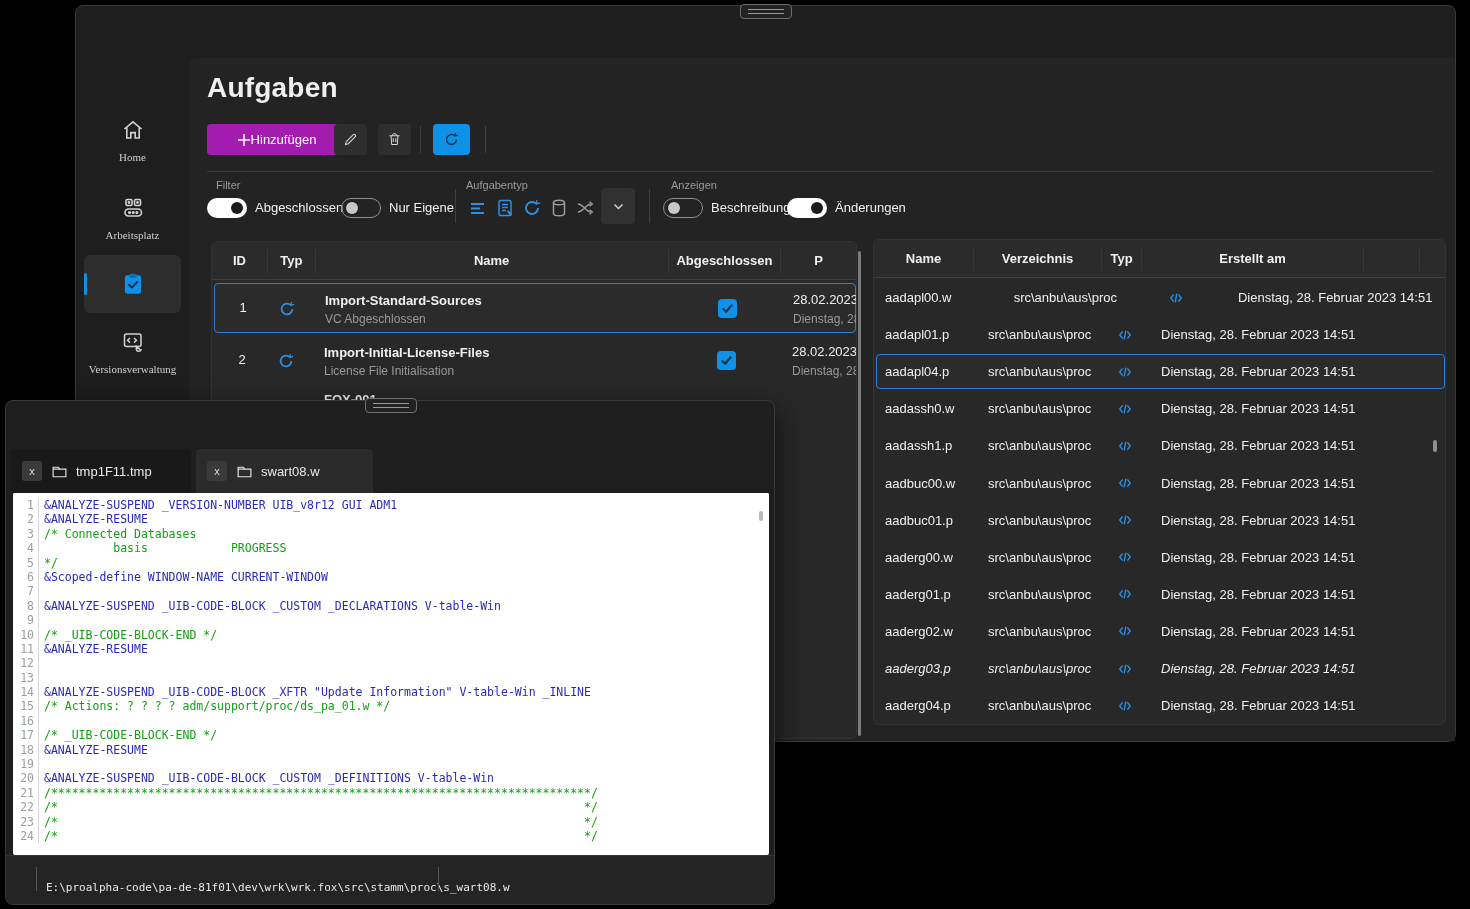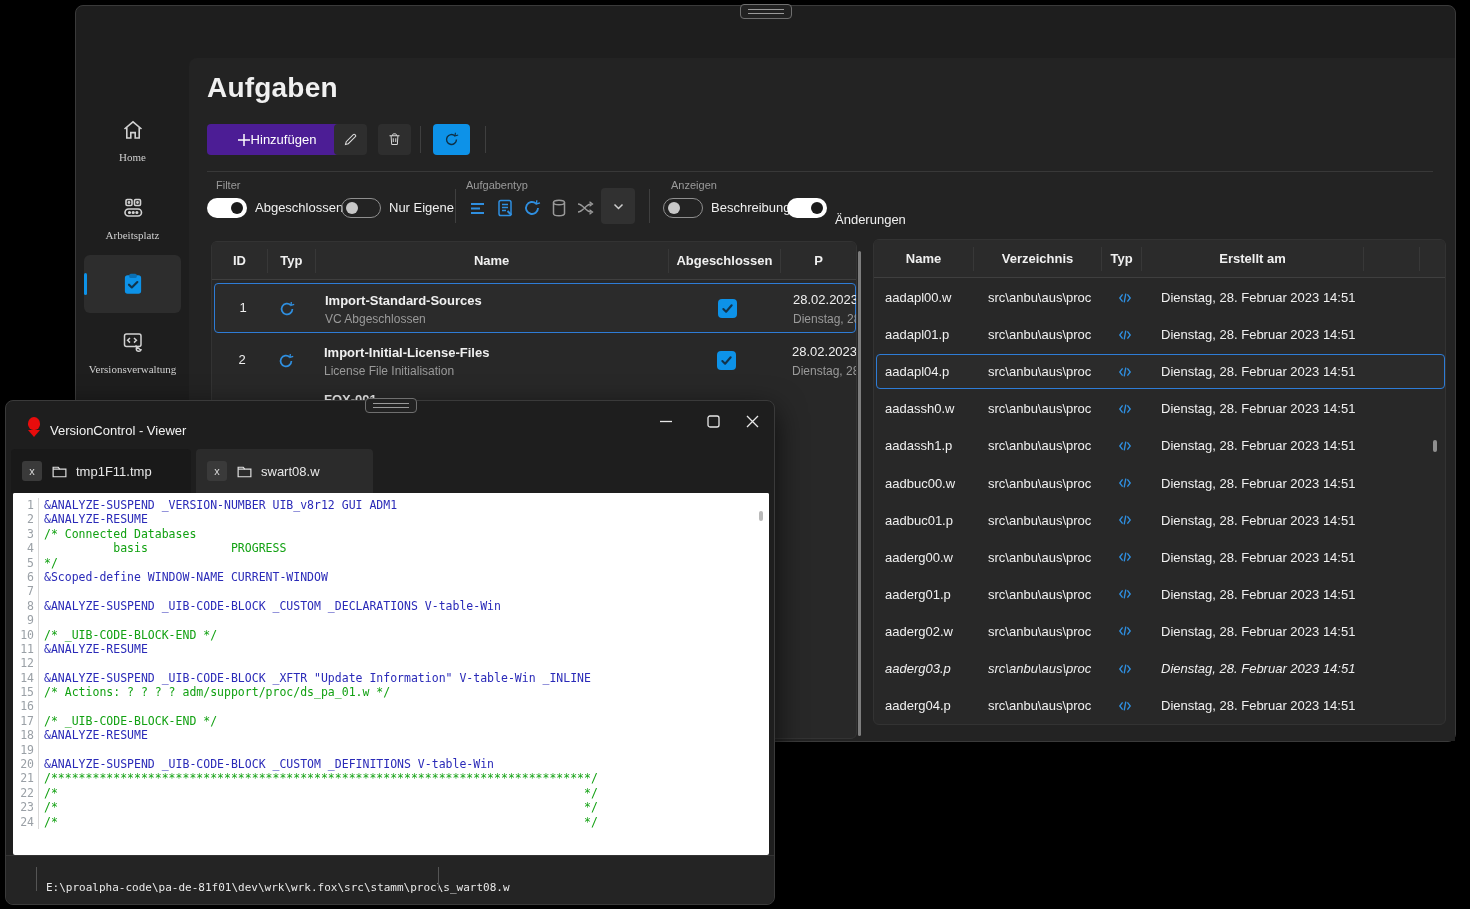--- a/index.html
+++ b/index.html
@@ -29,21 +29,21 @@
   .side-item svg { width:24px; height:24px; }
   .side-label { font-size:11px; margin-top:5px; color:#cfcfcf; }
   #side-sel { position:absolute; left:8px; width:97px; top:197px; height:58px; background:#2d2d2d; border-radius:6px;
     display:flex; align-items:center; justify-content:center; }
   #side-sel-pill { position:absolute; left:8px; top:215px; width:3px; height:22px; background:#0d92e8; border-radius:2px; z-index:2; }
 
   #content { position:absolute; left:113px; top:52px; right:0; bottom:0; background:#232323; border-radius:8px 0 0 0; overflow:hidden; }
   #page-title { position:absolute; left:18px; top:14px; font-size:28px; font-weight:700; letter-spacing:.2px; }
 
   .btn { position:absolute; top:66px; height:31px; border-radius:4px; display:flex; align-items:center; justify-content:center; }
-  #btn-add { left:18px; width:139px; background:#4c1d95; color:#fff; font-size:13px; }
+  #btn-add { left:18px; width:139px; background:#a21caf; color:#fff; font-size:13px; }
   #btn-edit { left:145px; width:33px; background:#2e2e2e; color:#d8d8d8; }
   #btn-del  { left:189px; width:33px; background:#2e2e2e; color:#d8d8d8; }
   #btn-refresh { left:244px; width:37px; background:#0d92e8; color:#0e3046; }
   .vsep { position:absolute; width:1px; background:#3f3f3f; }
 
   #toolbar-divider { position:absolute; left:18px; right:22px; top:113px; height:1px; background:#383838; }
 
   .group-label { position:absolute; top:121px; font-size:11px; color:#9a9a9a; }
   .toggle-row { position:absolute; top:139px; height:22px; display:flex; align-items:center; }
   .toggle { width:40px; height:20px; border-radius:10px; position:relative; }
@@ -270,21 +270,21 @@
         <div class="toggle off">
           <div class="knob"></div>
         </div>
       </div>
     <div class="toggle-label" style="left:522px;">Beschreibung</div>
     <div class="toggle-row" style="left:598px;">
         <div class="toggle on">
           <div class="knob"></div>
         </div>
       </div>
-    <div class="toggle-label" style="left:646px;margin-top:12px;">Änderungen</div>
+    <div class="toggle-label" style="left:646px;">Änderungen</div>
 
     <div class="panel" id="tasks-panel">
       <div class="thead">
         <div class="hc t-id">ID</div>
         <div class="hc t-typ">Typ</div>
         <div class="hc t-name">Name</div>
         <div class="hc t-done">Abgeschlossen</div>
         <div class="hc t-date">P</div>
       </div>
       <div id="tasks-rows">
@@ -330,21 +330,21 @@
     <div class="panel" id="files-panel">
       <div class="thead">
         <div class="hc f-name">Name</div>
         <div class="hc f-dir">Verzeichnis</div>
         <div class="hc f-typ">Typ</div>
         <div class="hc f-date">Erstellt am</div>
         <div class="hc f-x1"></div>
         <div class="hc f-x2"></div>
       </div>
       <div id="files-rows">
-          <div class="frow" style="top: 40px;">
+          <div class="frow" style="top: 40px; justify-content: space-between;">
             <div class="c-name">aadapl00.w</div>
             <div class="c-dir">src\anbu\aus\proc</div>
             <div class="c-typ">
               <svg viewBox="0 0 20 20" fill="none" stroke="#2f8fe0" stroke-width="1.7">
     <path d="M7 5.5 L3.5 10 L7 14.5 M13 5.5 L16.5 10 L13 14.5 M11 4.5 L9 15.5"></path>
   </svg>
             </div>
             <div class="c-date">Dienstag, 28. Februar 2023 14:51</div>
           </div>
           <div class="frow" style="top: 77.1px;">
@@ -462,42 +462,20 @@
     </div>
   </div>
 </div>
 
 <div class="win" id="viewer-win">
   <div class="drag-pill" style="left:359px; top:-3px;">
       <i></i>
       <i></i>
     </div>
 
-  <div class="titlebar">
-    <div class="logo" style="left:20px; top:15px;">
-        <div class="dot"></div>
-        <div class="chev"></div>
-      </div>
-    <div class="win-title" style="left:44px; top:22px;">VersionControl - Viewer</div>
-    <div class="caption-btn" style="left:640px; top:4px;">
-      <svg width="14" height="14" viewBox="0 0 14 14">
-          <path d="M1 7.5 H13" stroke="currentColor" stroke-width="1.3"></path>
-        </svg>
-    </div>
-    <div class="caption-btn" style="left:687px; top:4px;">
-      <svg width="13" height="13" viewBox="0 0 13 13">
-          <rect x="1" y="1" width="11" height="11" rx="2" fill="none" stroke="currentColor" stroke-width="1.3"></rect>
-        </svg>
-    </div>
-    <div class="caption-btn" style="left:726px; top:4px;">
-      <svg width="13" height="13" viewBox="0 0 13 13">
-          <path d="M1 1 L12 12 M12 1 L1 12" stroke="currentColor" stroke-width="1.3"></path>
-        </svg>
-    </div>
-  </div>
 
   <div id="tabbar">
     <div class="tab" id="tab-0">
       <div class="tab-close">x</div>
       <svg class="tab-folder" viewBox="0 0 20 20" fill="none" stroke="currentColor" stroke-width="1.4">
           <path d="M2.5 5 h6 l1.8 2.2 h7.2 v9 h-15z"></path>
           <path d="M2.5 7.2 h7.8"></path>
         </svg>
       <div class="tab-label">tmp1F11.tmp</div>
     </div>
@@ -519,20 +497,21 @@
         <div class="cline"><span class="lnum">3</span><span class="ltext cm">/* Connected Databases </span></div>
         <div class="cline"><span class="lnum">4</span><span class="ltext cm">          basis            PROGRESS</span></div>
         <div class="cline"><span class="lnum">5</span><span class="ltext cm">*/</span></div>
         <div class="cline"><span class="lnum">6</span><span class="ltext kw">&amp;Scoped-define WINDOW-NAME CURRENT-WINDOW</span></div>
         <div class="cline"><span class="lnum">7</span><span class="ltext "></span></div>
         <div class="cline"><span class="lnum">8</span><span class="ltext kw">&amp;ANALYZE-SUSPEND _UIB-CODE-BLOCK _CUSTOM _DECLARATIONS V-table-Win</span></div>
         <div class="cline"><span class="lnum">9</span><span class="ltext "></span></div>
         <div class="cline"><span class="lnum">10</span><span class="ltext cm">/* _UIB-CODE-BLOCK-END */</span></div>
         <div class="cline"><span class="lnum">11</span><span class="ltext kw">&amp;ANALYZE-RESUME</span></div>
         <div class="cline"><span class="lnum">12</span><span class="ltext "></span></div>
+        <div class="cline"><span class="lnum">13</span><span class="ltext "></span></div>
         <div class="cline"><span class="lnum">14</span><span class="ltext kw">&amp;ANALYZE-SUSPEND _UIB-CODE-BLOCK _XFTR "Update Information" V-table-Win _INLINE</span></div>
         <div class="cline"><span class="lnum">15</span><span class="ltext cm">/* Actions: ? ? ? ? adm/support/proc/ds_pa_01.w */</span></div>
         <div class="cline"><span class="lnum">16</span><span class="ltext "></span></div>
         <div class="cline"><span class="lnum">17</span><span class="ltext cm">/* _UIB-CODE-BLOCK-END */</span></div>
         <div class="cline"><span class="lnum">18</span><span class="ltext kw">&amp;ANALYZE-RESUME</span></div>
         <div class="cline"><span class="lnum">19</span><span class="ltext "></span></div>
         <div class="cline"><span class="lnum">20</span><span class="ltext kw">&amp;ANALYZE-SUSPEND _UIB-CODE-BLOCK _CUSTOM _DEFINITIONS V-table-Win</span></div>
         <div class="cline"><span class="lnum">21</span><span class="ltext cm">/******************************************************************************/</span></div>
         <div class="cline"><span class="lnum">22</span><span class="ltext cm">/*                                                                            */</span></div>
         <div class="cline"><span class="lnum">23</span><span class="ltext cm">/*                                                                            */</span></div>

